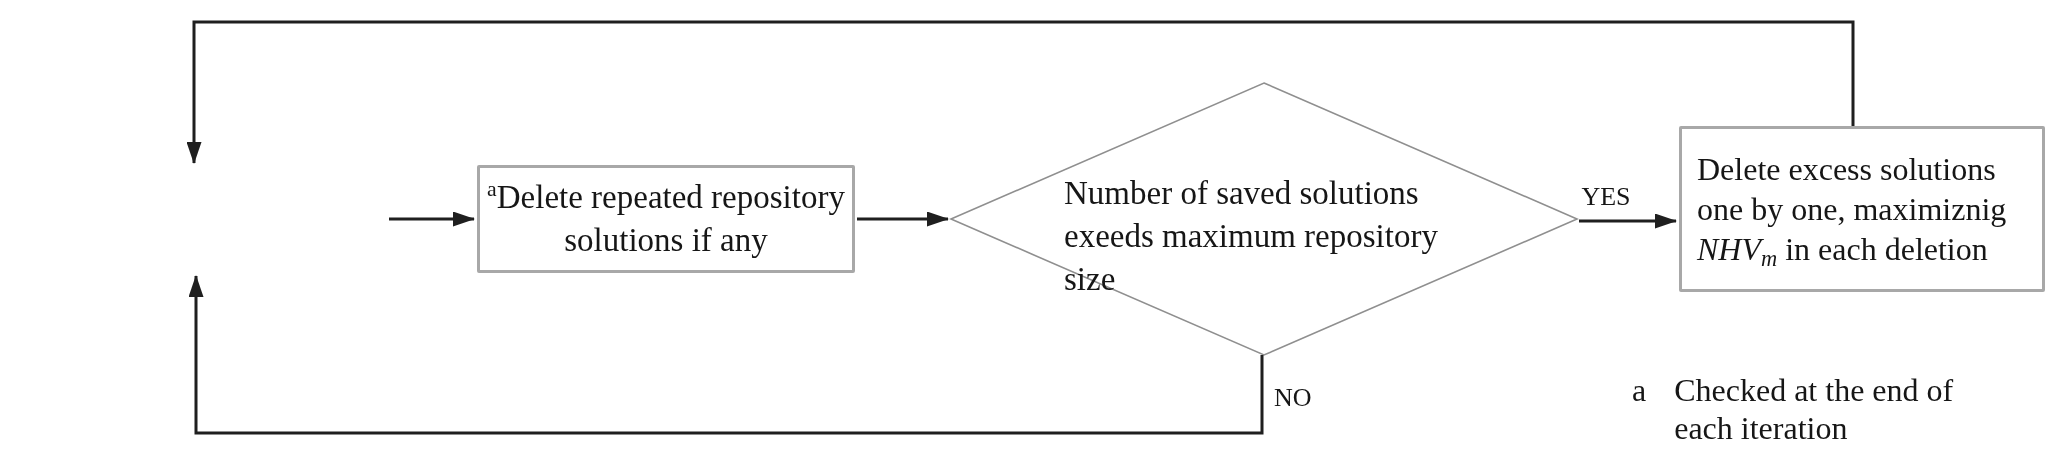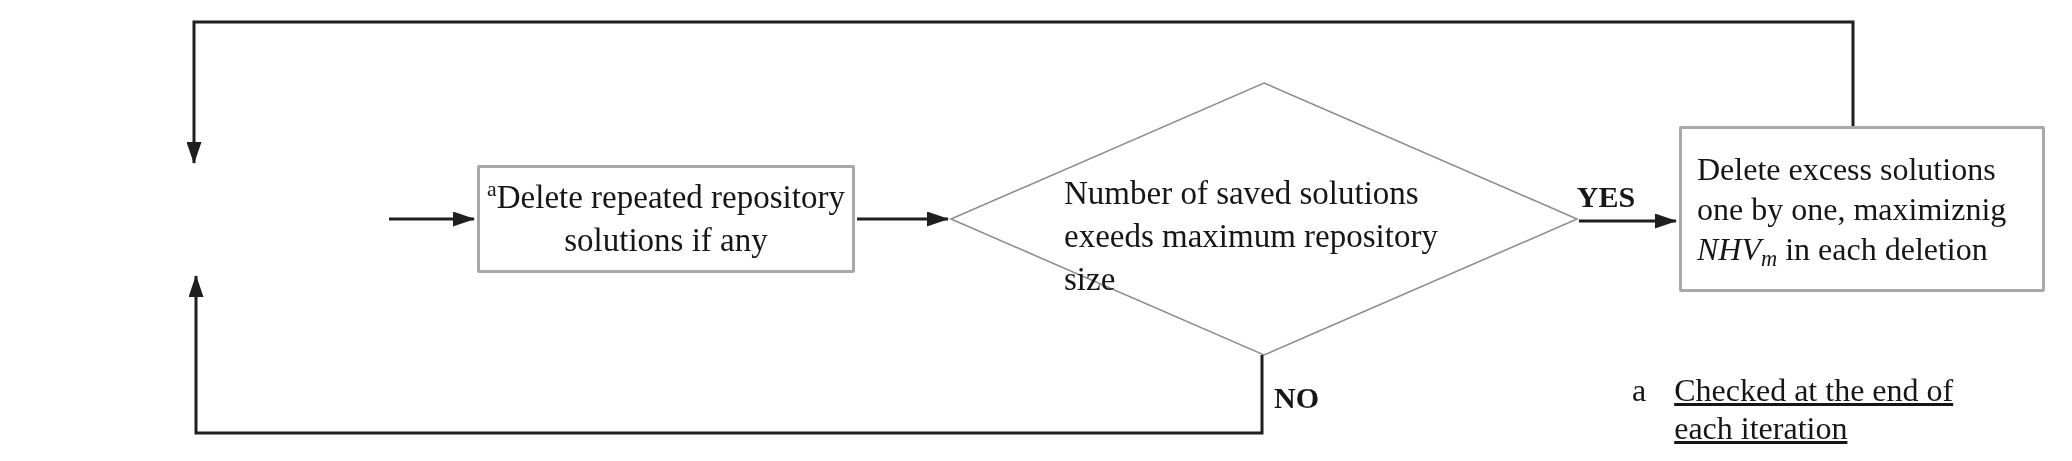--- a/index.html
+++ b/index.html
@@ -33,29 +33,29 @@
   .box-delete-repeated{left:477px;top:165px;width:378px;height:108px;}
   .box-delete-excess{left:1679px;top:126px;width:366px;height:166px;font-size:32px;line-height:40px;}
   .box-delete-excess .node-inner{width:auto;max-width:330px;text-align:left;}
   sup.note-sup{font-size:0.66em;line-height:0;vertical-align:super;}
   .var-italic{font-style:italic;}
   sub.var-sub{font-style:italic;font-size:0.7em;line-height:0;vertical-align:-0.25em;}
   .diamond-label{
     position:absolute;left:1064px;top:172px;width:400px;
     font-size:33px;line-height:43px;text-align:left;
   }
-  .edge-label{position:absolute;font-size:30px;line-height:34px;font-weight:bold;}
+  .edge-label{position:absolute;font-size:26px;line-height:34px;}
   .label-yes{left:1566px;top:180px;width:80px;text-align:center;}
   .label-no{left:1274px;top:381px;}
   .footnote{
     position:absolute;left:1632px;top:371px;
     display:flex;gap:28px;
     font-size:32px;line-height:38px;
   }
-  .footnote-text{max-width:300px;text-decoration:underline;}
+  .footnote-text{max-width:300px;}
 </style>
 </head>
 <body>
 
 <div id="canvas">
 
   <svg id="wires" viewBox="0 0 2072 461" xmlns="http://www.w3.org/2000/svg">
     <defs>
       <marker id="arrowhead" viewBox="0 0 22 15" refX="21" refY="7.5" markerWidth="22" markerHeight="15" markerUnits="userSpaceOnUse" orient="auto">
         <path d="M0,0 L22,7.5 L0,15 Z"></path>

